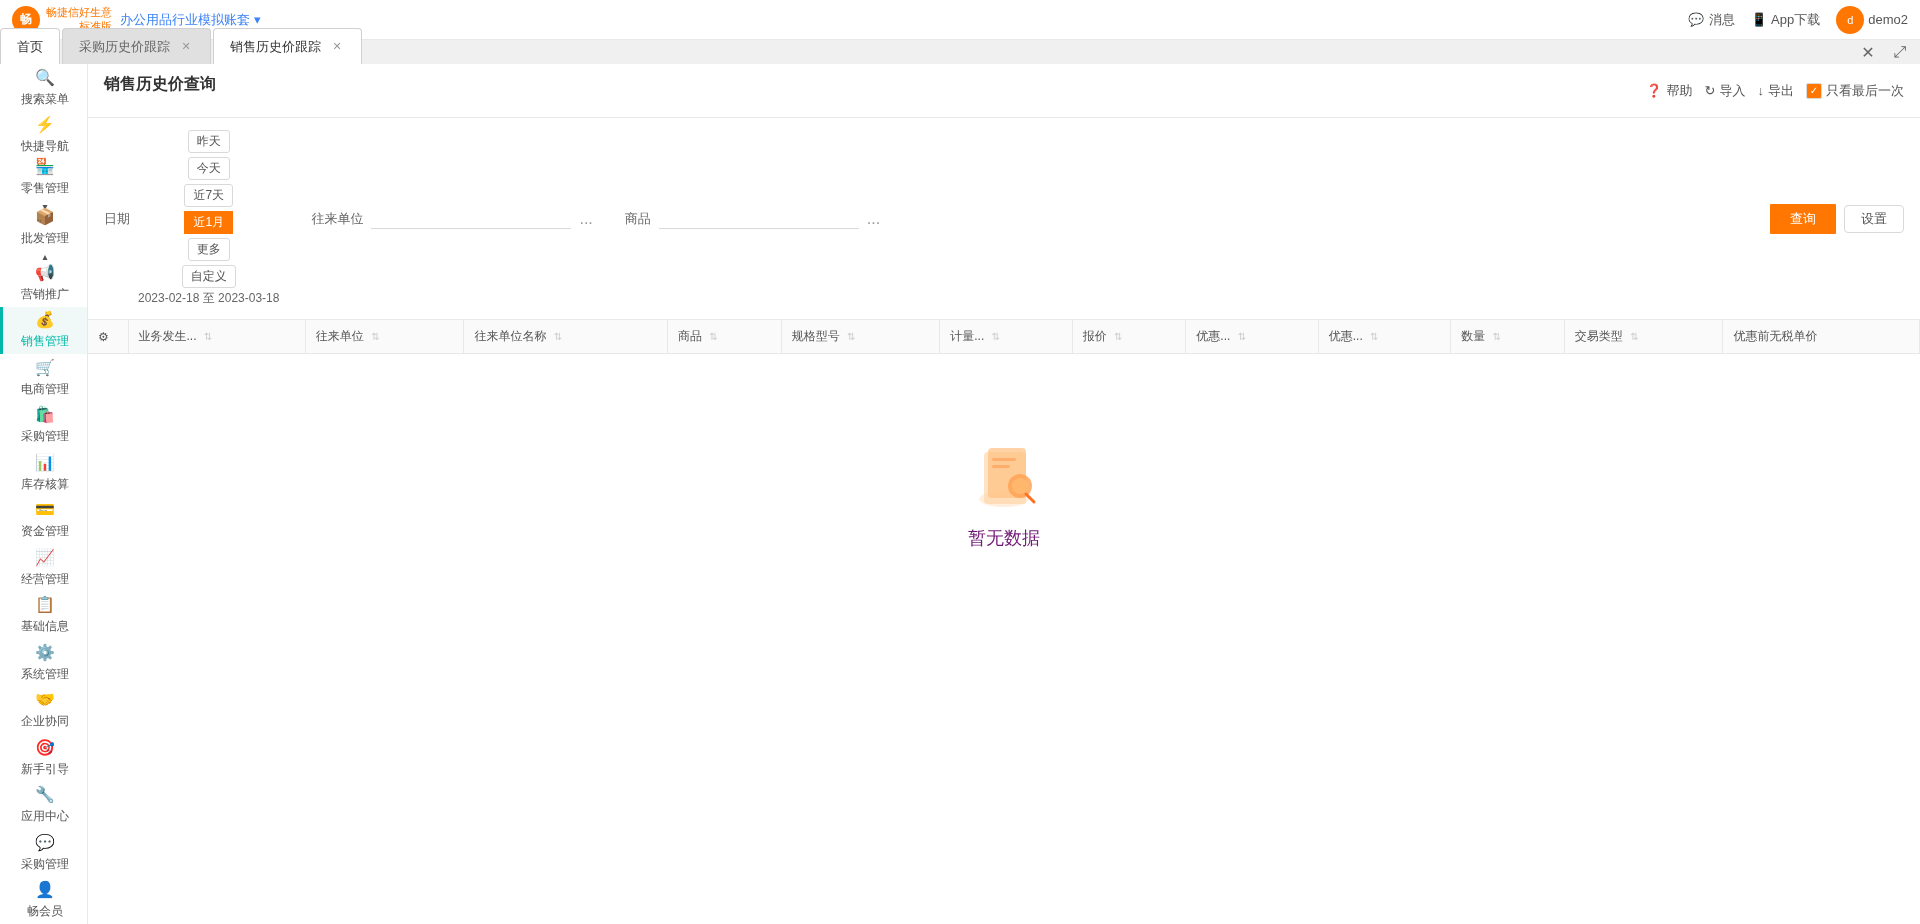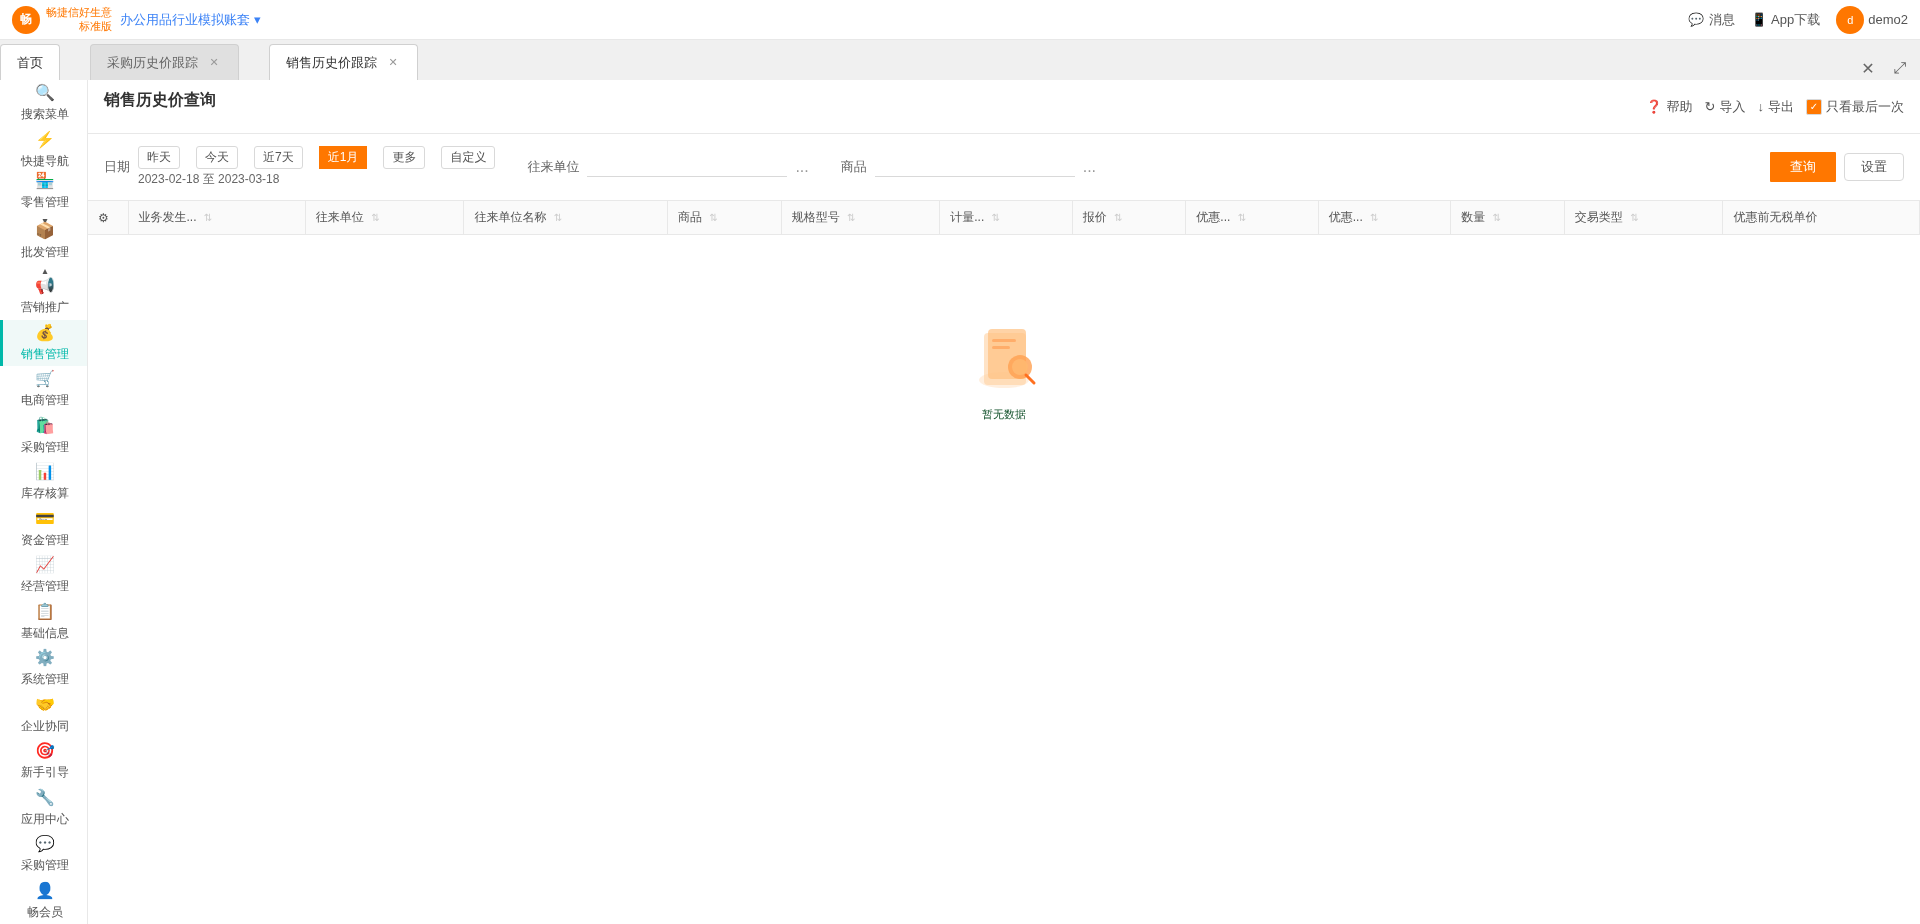--- a/index.html
+++ b/index.html
@@ -10,21 +10,21 @@
     .top-bar-left { display: flex; align-items: center; gap: 8px; }
     .logo-area { display: flex; align-items: center; gap: 6px; }
     .logo-icon { width: 28px; height: 28px; background: #ff7700; border-radius: 50%; display: flex; align-items: center; justify-content: center; color: white; font-size: 12px; font-weight: bold; }
     .logo-text { font-size: 11px; color: #ff7700; line-height: 1.2; text-align: right; }
     .top-bar-right { display: flex; align-items: center; gap: 16px; color: #555; }
     .top-bar-right span { display: flex; align-items: center; gap: 4px; cursor: pointer; font-size: 13px; }
     .app-selector { display: flex; align-items: center; gap: 4px; color: #3b82f6; font-size: 13px; cursor: pointer; }
     .user-avatar { width: 28px; height: 28px; border-radius: 50%; background: #ff7700; display: flex; align-items: center; justify-content: center; color: white; font-size: 11px; }
 
     
-    .tab-bar { height: 40px; background: #f0f0f0; display: flex; align-items: flex-end; padding-left: 0; flex-shrink: 0; border-bottom: none; gap: 28px; }
+    .tab-bar { height: 24px; background: #f0f0f0; display: flex; align-items: flex-end; padding-left: 0; flex-shrink: 0; border-bottom: none; }
     .tab { height: 36px; padding: 0 16px; display: flex; align-items: center; gap: 8px; cursor: pointer; font-size: 13px; border-radius: 4px 4px 0 0; background: #e0e0e0; color: #666; margin-right: 2px; border: 1px solid #d0d0d0; border-bottom: none; }
     .tab.home { background: #fff; color: #333; }
     .tab.active { background: #fff; color: #333; }
     .tab .close-btn { width: 16px; height: 16px; display: flex; align-items: center; justify-content: center; border-radius: 50%; font-size: 11px; color: #999; }
     .tab-bar-right { margin-left: auto; display: flex; align-items: center; padding-right: 8px; gap: 8px; }
     .tab-bar-icon { width: 24px; height: 24px; display: flex; align-items: center; justify-content: center; color: #666; cursor: pointer; font-size: 16px; }
 
     
     .main-layout { display: flex; flex: 1; overflow: hidden; }
 
@@ -36,40 +36,40 @@
     .sidebar-item .arrow { font-size: 10px; }
 
     
     .content { flex: 1; display: flex; flex-direction: column; overflow: hidden; background: #f5f5f5; }
     .page-title { font-size: 16px; font-weight: bold; color: #333; margin-bottom: 12px; }
 
     
     .filter-bar { background: #fff; padding: 12px 16px; display: flex; align-items: center; gap: 12px; flex-shrink: 0; border-bottom: 1px solid #e8e8e8; flex-wrap: wrap; }
     .filter-group { display: flex; align-items: center; gap: 8px; }
     .filter-label { color: #666; font-size: 13px; white-space: nowrap; }
-    .date-buttons { display: flex; align-items: center; gap: 16px; }
+    .date-buttons { display: flex; align-items: center; gap: 4px; flex-direction: column; }
     .date-btn { padding: 2px 8px; border: 1px solid #d9d9d9; border-radius: 3px; cursor: pointer; font-size: 12px; color: #555; background: #fff; }
     .date-btn.active { background: #ff7700; color: white; border-color: #ff7700; border-radius: 0; }
     .date-range { font-size: 12px; color: #666; margin-top: 2px; }
     .filter-input { border: none; border-bottom: 1px solid #d9d9d9; outline: none; padding: 2px 4px; font-size: 13px; width: 200px; color: #333; }
     .filter-dots { color: #999; font-size: 16px; cursor: pointer; }
     .filter-actions { margin-left: auto; display: flex; gap: 8px; align-items: center; }
     .btn-query { background: #ff7700; color: white; border: none; padding: 6px 20px; border-radius: 1px; cursor: pointer; font-size: 13px; }
     .btn-setting { background: #fff; color: #555; border: 1px solid #d9d9d9; padding: 4px 16px; border-radius: 4px; cursor: pointer; font-size: 13px; }
     .checkbox-only { width: 16px; height: 16px; border: 1px solid #d9d9d9; border-radius: 2px; background: #ff7700; display: flex; align-items: center; justify-content: center; color: white; font-size: 10px; cursor: pointer; }
 
     
     .table-container { flex: 1; overflow: auto; background: #fff; }
     .data-table { width: 100%; border-collapse: collapse; font-size: 12px; }
     .data-table th { background: #fafafa; border-bottom: 1px solid #e8e8e8; border-right: 1px solid #e8e8e8; padding: 8px 10px; font-weight: normal; color: #555; white-space: nowrap; text-align: left; position: sticky; top: 0; z-index: 1; }
     .data-table th .sort-arrows { color: #ccc; font-size: 10px; margin-left: 4px; }
     .th-settings { width: 40px; }
     .empty-state { display: flex; flex-direction: column; align-items: center; justify-content: center; padding: 80px 0; }
     .empty-icon { width: 80px; height: 80px; margin-bottom: 12px; }
-    .empty-text { color: #14532d; font-size: 11px; }
+    .empty-text { color: #701a75; font-size: 18px; }
 
     
     .page-title-row { display: flex; align-items: center; justify-content: space-between; padding: 10px 16px; background: #fff; border-bottom: 1px solid #e8e8e8; flex-shrink: 0; }
     .page-title-actions { display: flex; align-items: center; gap: 12px; font-size: 13px; color: #555; }
     .page-title-actions span { cursor: pointer; display: flex; align-items: center; gap: 4px; }
 
     .filter-date-col { display: flex; flex-direction: column; }
   </style>
 </head>
 <body>

